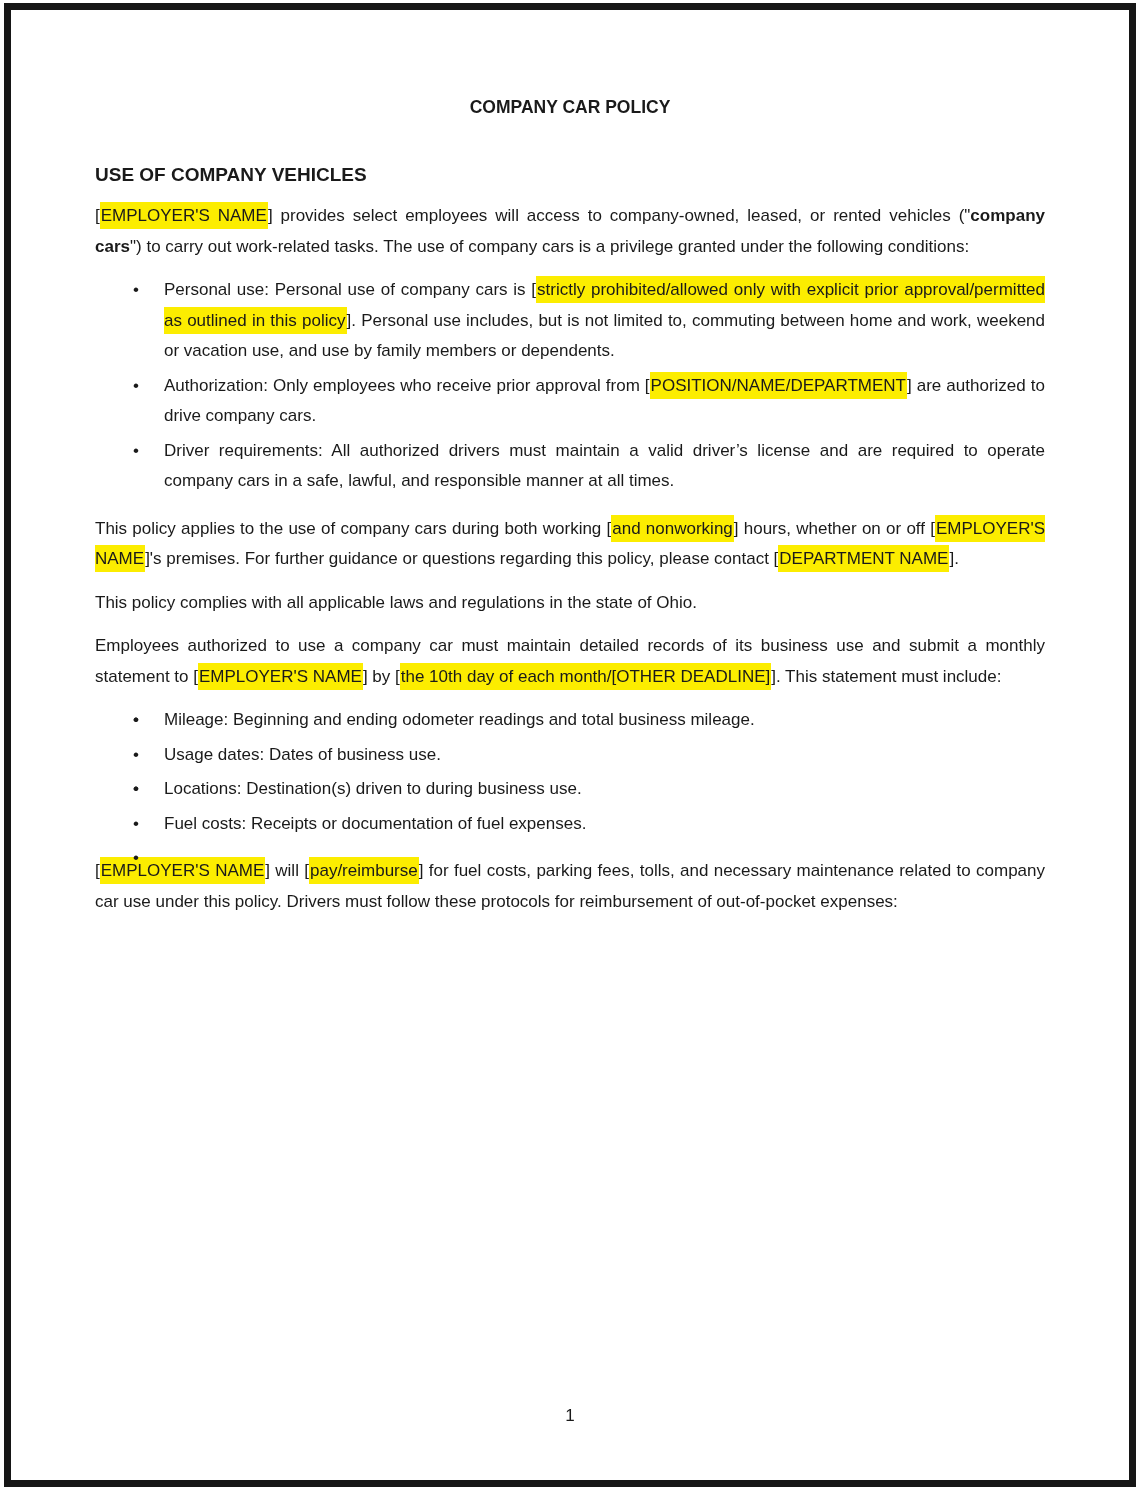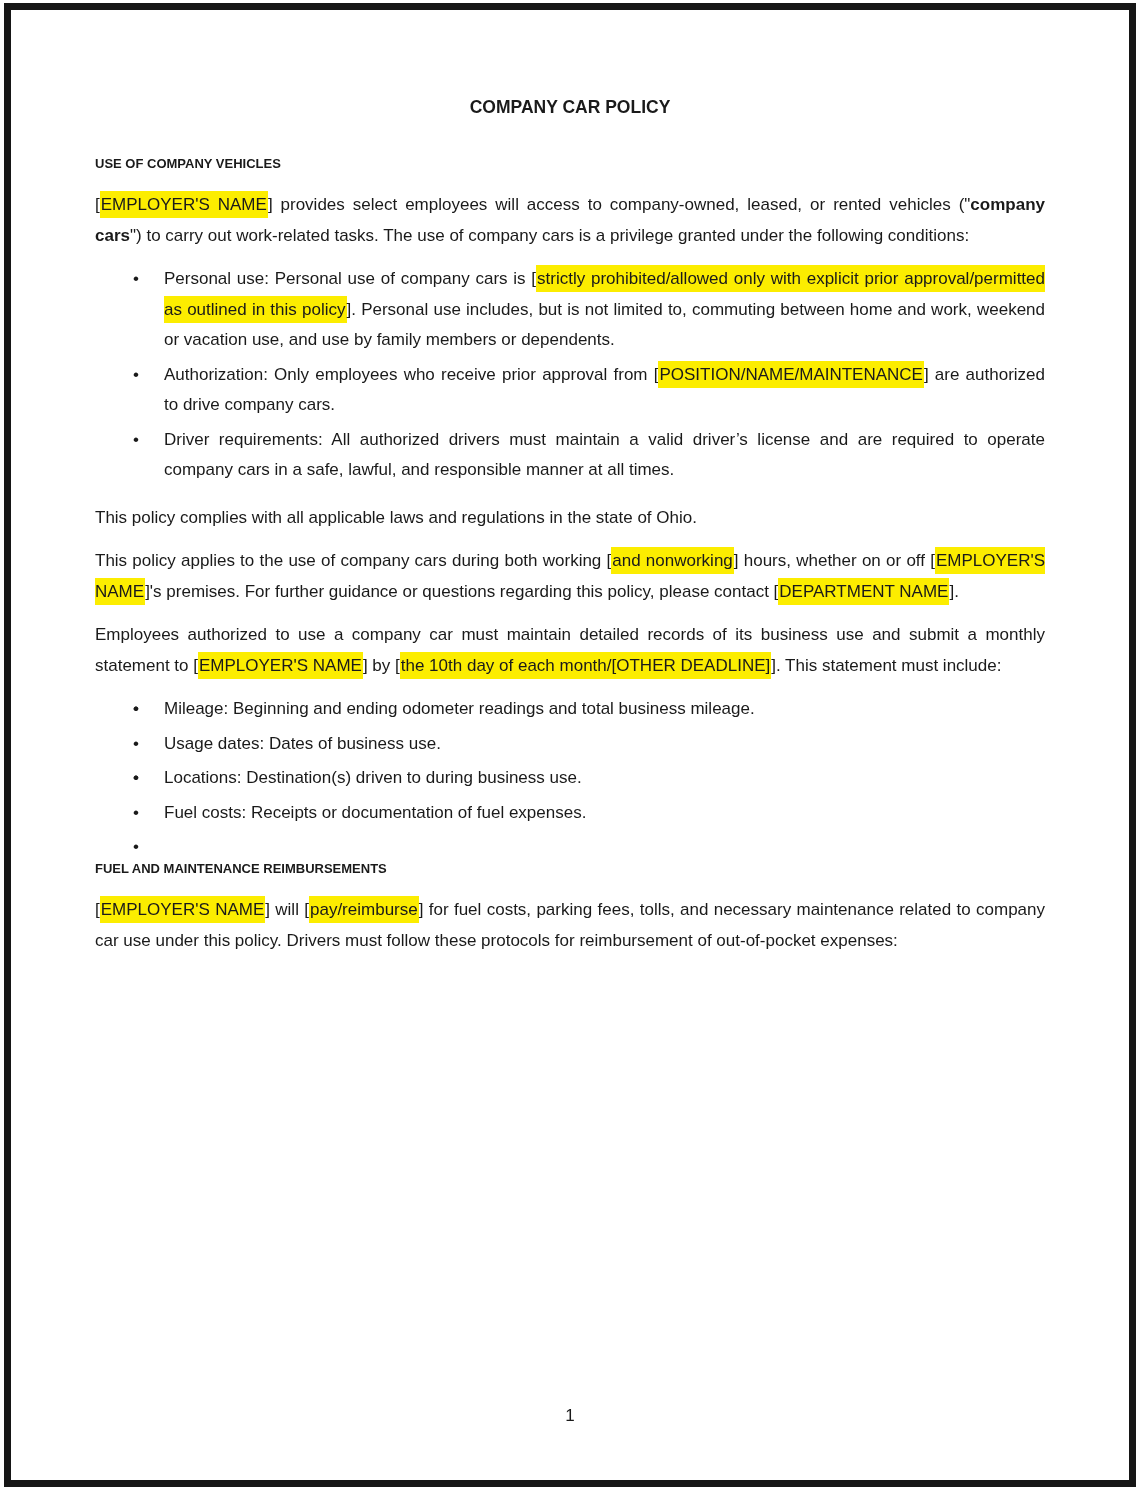--- a/index.html
+++ b/index.html
@@ -27,22 +27,22 @@
   }
   .doc-title {
     margin: 0 0 18px 0;
     text-align: center;
     font-size: 17.5px;
     font-weight: bold;
     line-height: 31px;
   }
   .heading {
     font-weight: bold;
-    font-size: 13px;
-    margin: 25px 0 11px 0;
+    font-size: 19px;
+    margin: 36px 0 11px 0;
     line-height: 31px;
   }
   .para {
     margin: 0 0 13px 0;
     text-align: justify;
   }
   ul.bullets {
     list-style: none;
     margin: 5px 0 17px 0;
     padding: 0;
@@ -76,33 +76,32 @@
 
 <div class="sheet">
   <div class="frame"></div>
   <div class="content">
     <h1 class="doc-title">COMPANY CAR POLICY</h1>
     <div id="doc-content">
         <div class="heading">USE OF COMPANY VEHICLES</div>
         <p class="para"><span>[</span><span class="hl">EMPLOYER'S NAME</span><span>] provides select employees will access to company-owned, leased, or rented vehicles ("</span><span class="b">company cars</span><span>") to carry out work-related tasks. The use of company cars is a privilege granted under the following conditions:</span></p>
         <ul class="bullets">
           <li><span class="marker">•</span><span>Personal use: Personal use of company cars is [</span><span class="hl">strictly prohibited/allowed only with explicit prior approval/permitted as outlined in this policy</span><span>]. Personal use includes, but is not limited to, commuting between home and work, weekend or vacation use, and use by family members or dependents.</span></li>
-          <li><span class="marker">•</span><span>Authorization: Only employees who receive prior approval from [</span><span class="hl">POSITION/NAME/MAINTENANCE</span><span>] are authorized to drive company cars.</span></li>
+          <li><span class="marker">•</span><span>Authorization: Only employees who receive prior approval from [</span><span class="hl">POSITION/NAME/DEPARTMENT</span><span>] are authorized to drive company cars.</span></li>
           <li><span class="marker">•</span><span>Driver requirements: All authorized drivers must maintain a valid driver’s license and are required to operate company cars in a safe, lawful, and responsible manner at all times.</span></li>
         </ul>
+        <p class="para"><span>This policy applies to the use of company cars during both working [</span><span class="hl">and nonworking</span><span>] hours, whether on or off [</span><span class="hl">EMPLOYER'S NAME</span><span>]'s premises. For further guidance or questions regarding this policy, please contact [</span><span class="hl">DEPARTMENT NAME</span><span>].</span></p>
         <p class="para"><span>This policy complies with all applicable laws and regulations in the state of Ohio.</span></p>
-        <p class="para"><span>This policy applies to the use of company cars during both working [</span><span class="hl">and nonworking</span><span>] hours, whether on or off [</span><span class="hl">EMPLOYER'S NAME</span><span>]'s premises. For further guidance or questions regarding this policy, please contact [</span><span class="hl">DEPARTMENT NAME</span><span>].</span></p>
         <p class="para"><span>Employees authorized to use a company car must maintain detailed records of its business use and submit a monthly statement to [</span><span class="hl">EMPLOYER'S NAME</span><span>] by [</span><span class="hl">the 10th day of each month/[OTHER DEADLINE]</span><span>]. This statement must include:</span></p>
         <ul class="bullets">
           <li><span class="marker">•</span></li>
           <li><span class="marker">•</span><span>Mileage: Beginning and ending odometer readings and total business mileage.</span></li>
           <li><span class="marker">•</span><span>Usage dates: Dates of business use.</span></li>
           <li><span class="marker">•</span></li>
           <li><span class="marker">•</span><span>Locations: Destination(s) driven to during business use.</span></li>
           <li><span class="marker">•</span><span>Fuel costs: Receipts or documentation of fuel expenses.</span></li>
           <li><span class="marker">•</span></li>
         </ul>
-        <div class="heading">FUEL AND MAINTENANCE REIMBURSEMENTS</div>
         <p class="para"><span>[</span><span class="hl">EMPLOYER'S NAME</span><span>] will [</span><span class="hl">pay/reimburse</span><span>] for fuel costs, parking fees, tolls, and necessary maintenance related to company car use under this policy. Drivers must follow these protocols for reimbursement of out-of-pocket expenses:</span></p>
       </div>
   </div>
   <div class="page-number">1</div>
 </div>
 
 </body></html>

